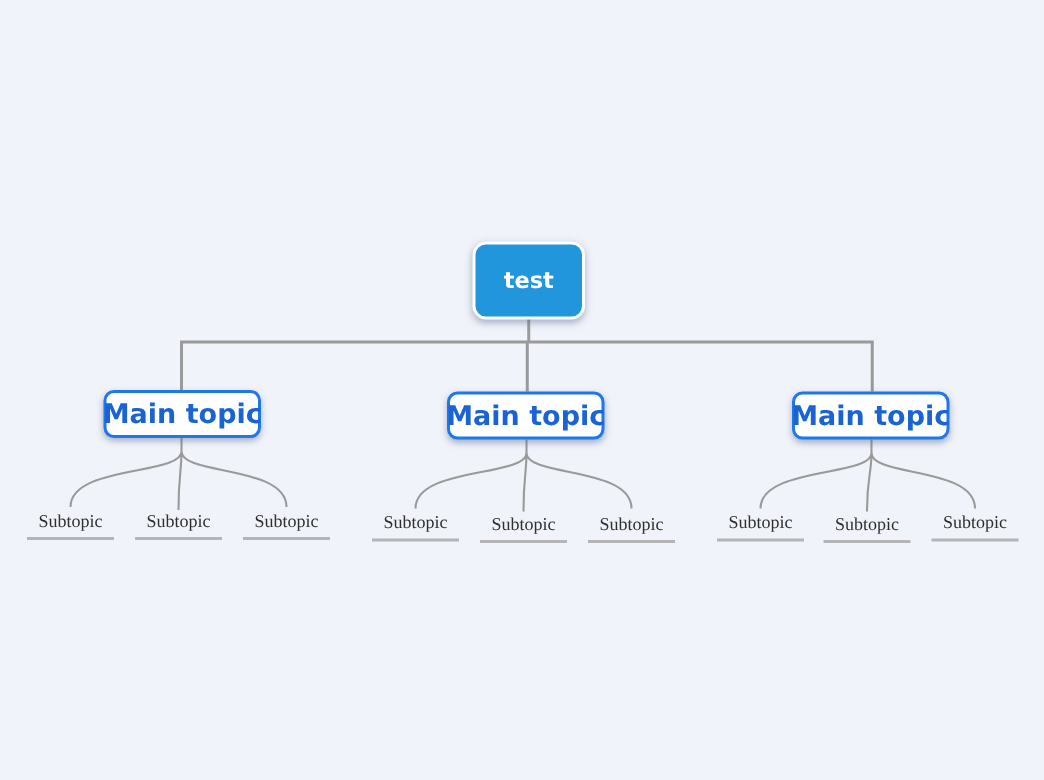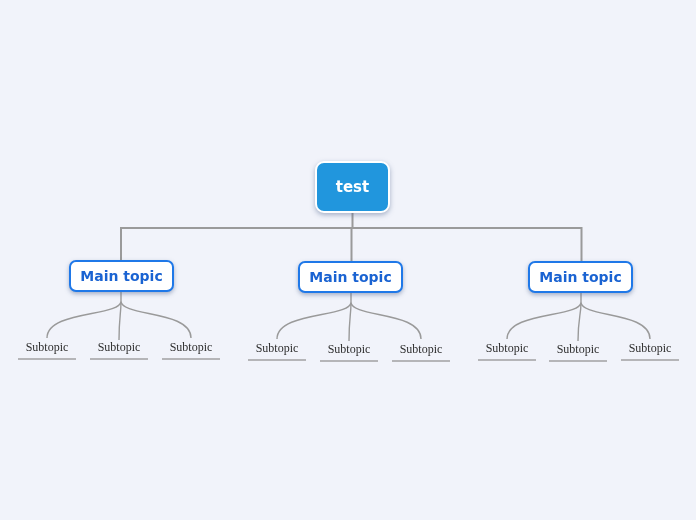--- a/index.html
+++ b/index.html
@@ -56,21 +56,21 @@
     font-size: 15px;
     font-weight: bold;
   }
   .main-node {
     width: 105px; height: 32px;
     background: var(--main-fill);
     border: 2px solid var(--main-border);
     border-radius: 7px;
     box-shadow: 0 2px 4px rgba(90,110,150,0.5);
     color: var(--main-text);
-    font-size: 14px;
+    font-size: 18px;
     font-weight: bold;
   }
   .sub-node {
     position: absolute;
     width: 58px;
     text-align: center;
     font-size: 12px;
     line-height: 15px;
     color: var(--subtopic-text);
     padding: 1px 0 3px 0;

